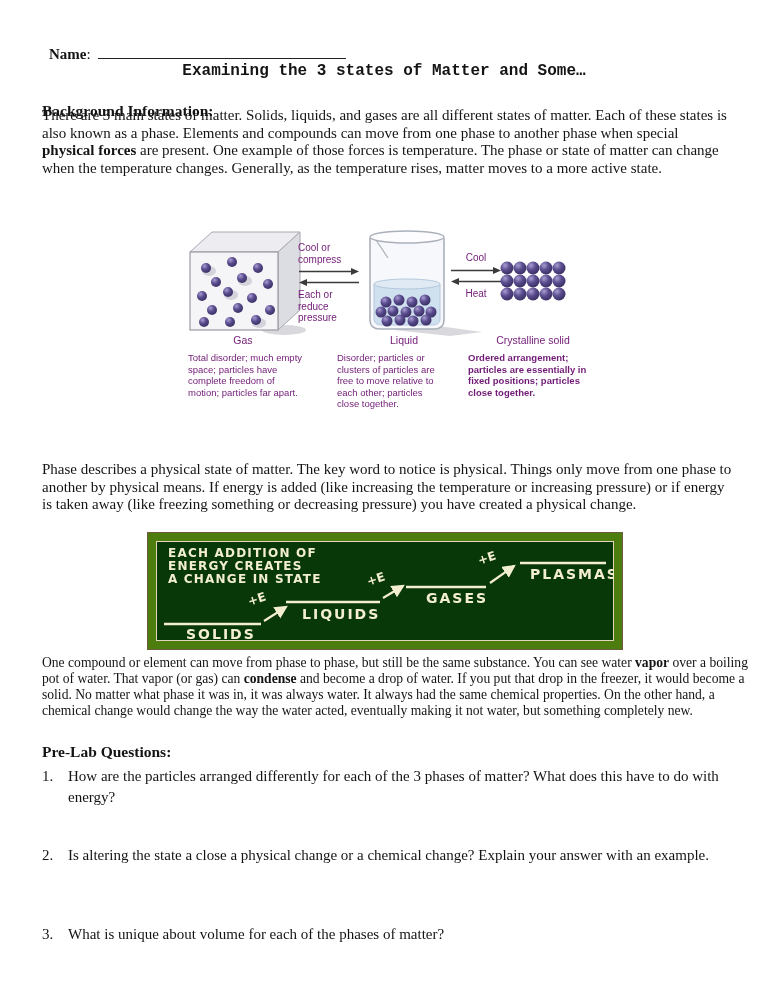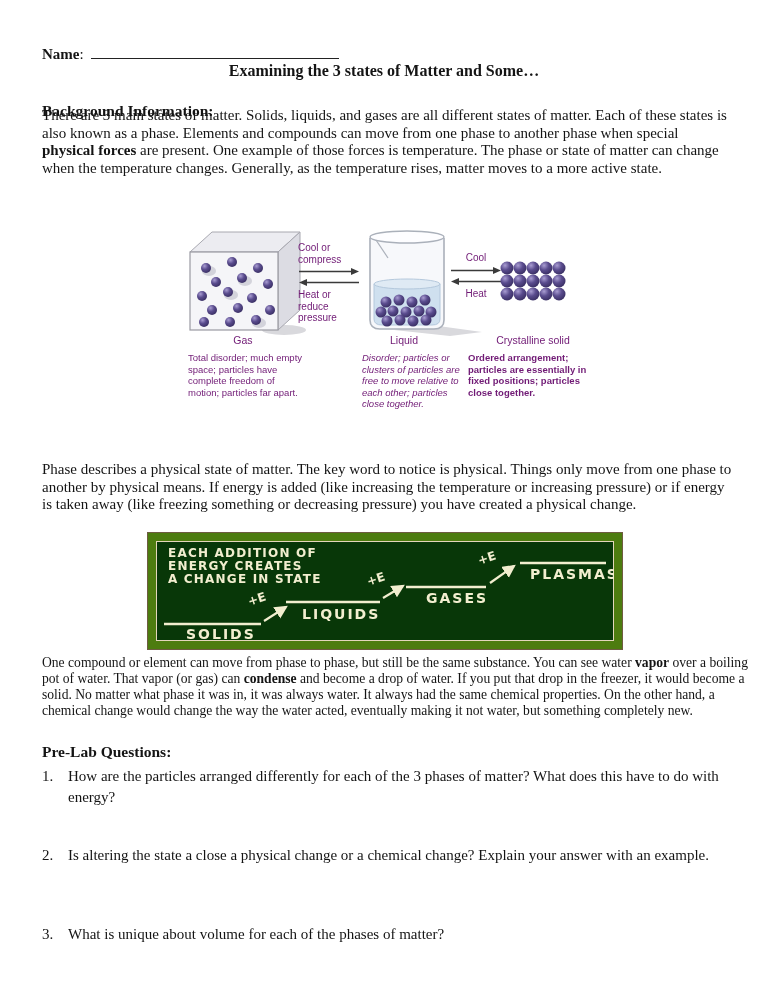--- a/index.html
+++ b/index.html
@@ -1,23 +1,23 @@
 <!DOCTYPE html>
 <html><head>
 <meta charset="utf-8">
 <style>
   html,body { margin:0; padding:0; background:#ffffff; }
   .page {
     position:relative; width:768px; height:994px; background:#ffffff;
     font-family:"Liberation Serif", serif; color:#141414; overflow:hidden;
   }
   .name-line { position:absolute; left:42px; top:45px; font-size:15px; }
-  .name-label { font-weight:bold; }
+  .name-label { font-weight:bold;margin-left:7px; }
   .name-blank { display:inline-block; width:248px; height:13px; border-bottom:1.5px solid #222; margin-left:4px; }
-  .doc-title { position:absolute; left:0; right:0; top:62px; text-align:center; font-size:16px; font-weight:bold; }
+  .doc-title { position:absolute; left:0; right:0; top:62px; text-align:center; font-size:16px; font-weight:bold;font-family:Liberation Mono, monospace; }
   .section-heading { position:absolute; left:42px; font-size:15.5px; font-weight:bold; }
   .para { position:absolute; left:42px; font-size:15px; line-height:17.6px; text-align:left; }
   .para-small { font-size:13.6px; line-height:16px; }
 
   
   .diagram { position:absolute; left:150px; top:222px; width:462px; height:215px;
              font-family:"Liberation Sans", sans-serif; color:#701a75; }
   .diagram .abs { position:absolute; }
   .state-label { position:absolute; font-size:10.5px; text-align:center; }
   .state-desc { position:absolute; font-size:9.5px; line-height:11.6px; }
@@ -97,21 +97,21 @@
       <div>Cool or</div>
       <div>compress</div>
       <svg class="arrow-svg" width="62" height="9" viewBox="0 0 62 9">
         <line x1="1" y1="4.5" x2="53" y2="4.5" stroke="#3a3a3a" stroke-width="1.6"></line>
         <polygon points="53,1 61,4.5 53,8" fill="#3a3a3a"></polygon>
       </svg>
       <svg class="arrow-svg" width="62" height="9" viewBox="0 0 62 9">
         <line x1="9" y1="4.5" x2="61" y2="4.5" stroke="#3a3a3a" stroke-width="1.6"></line>
         <polygon points="9,1 1,4.5 9,8" fill="#3a3a3a"></polygon>
       </svg>
-      <div>Heat or</div>
+      <div>Each or</div>
       <div>reduce</div>
       <div>pressure</div>
     </div>
 
     <svg class="abs" style="left:204px; top:2px;" width="132" height="112" viewBox="0 0 132 112">
       <polygon points="70,100 128,108 96,112 40,106" fill="#d9d9dd"></polygon>
       <path d="M16,14 L16,96 Q16,105 26,105 L80,105 Q90,105 90,96 L90,14" fill="#f7f8fb" stroke="#aab0ba" stroke-width="1.6"></path>
       <ellipse cx="53" cy="13" rx="37" ry="6" fill="#fdfdff" stroke="#aab0ba" stroke-width="1.4"></ellipse>
       <path d="M22,16 L34,34" stroke="#aab0ba" stroke-width="1.2"></path>
       <path d="M20,60 L20,95 Q20,101 28,101 L78,101 Q86,101 86,95 L86,60" fill="#cfe0ef" stroke="#b4c8dc" stroke-width="1"></path>
@@ -164,21 +164,21 @@
           <circle cx="52" cy="39" r="6.5" fill="url(#pg)"></circle>
           <circle cx="65" cy="39" r="6.5" fill="url(#pg)"></circle>
       </g>
     </svg>
 
     <div class="state-label" style="left:30px; top:112px; width:126px;">Gas</div>
     <div class="state-label" style="left:204px; top:112px; width:100px;">Liquid</div>
     <div class="state-label" style="left:308px; top:112px; width:150px;">Crystalline solid</div>
 
     <div class="state-desc" style="left:38px; top:130px; width:118px;">Total disorder; much empty space; particles have complete freedom  of motion; particles far apart.</div>
-    <div class="state-desc" style="left:212px; top:130px; width:110px;font-style:italic;">Disorder; particles or clusters of particles are free to move relative to each other; particles close together.</div>
+    <div class="state-desc" style="left:187px; top:130px; width:110px;">Disorder; particles or clusters of particles are free to move relative to each other; particles close together.</div>
     <div class="state-desc" style="left:318px; top:130px; width:134px;font-weight:bold;">Ordered arrangement; particles are essentially in fixed positions; particles close together.</div>
   </div>
 
   <div class="para" style="top:461px; width:692px;">Phase describes a physical state of matter. The key word to notice is physical. Things only move from one phase to another by physical means. If energy is added (like increasing the temperature or increasing pressure) or if energy is taken away (like freezing something or decreasing pressure) you have created a physical change.</div>
 
   <div class="board">
     <svg width="458" height="100" viewBox="0 0 458 100">
       <defs>
         <marker id="chalkhead" markerWidth="8" markerHeight="8" refX="5" refY="3" orient="auto">
           <polygon points="0,0 6,3 0,6" fill="#f2eecf"></polygon>

